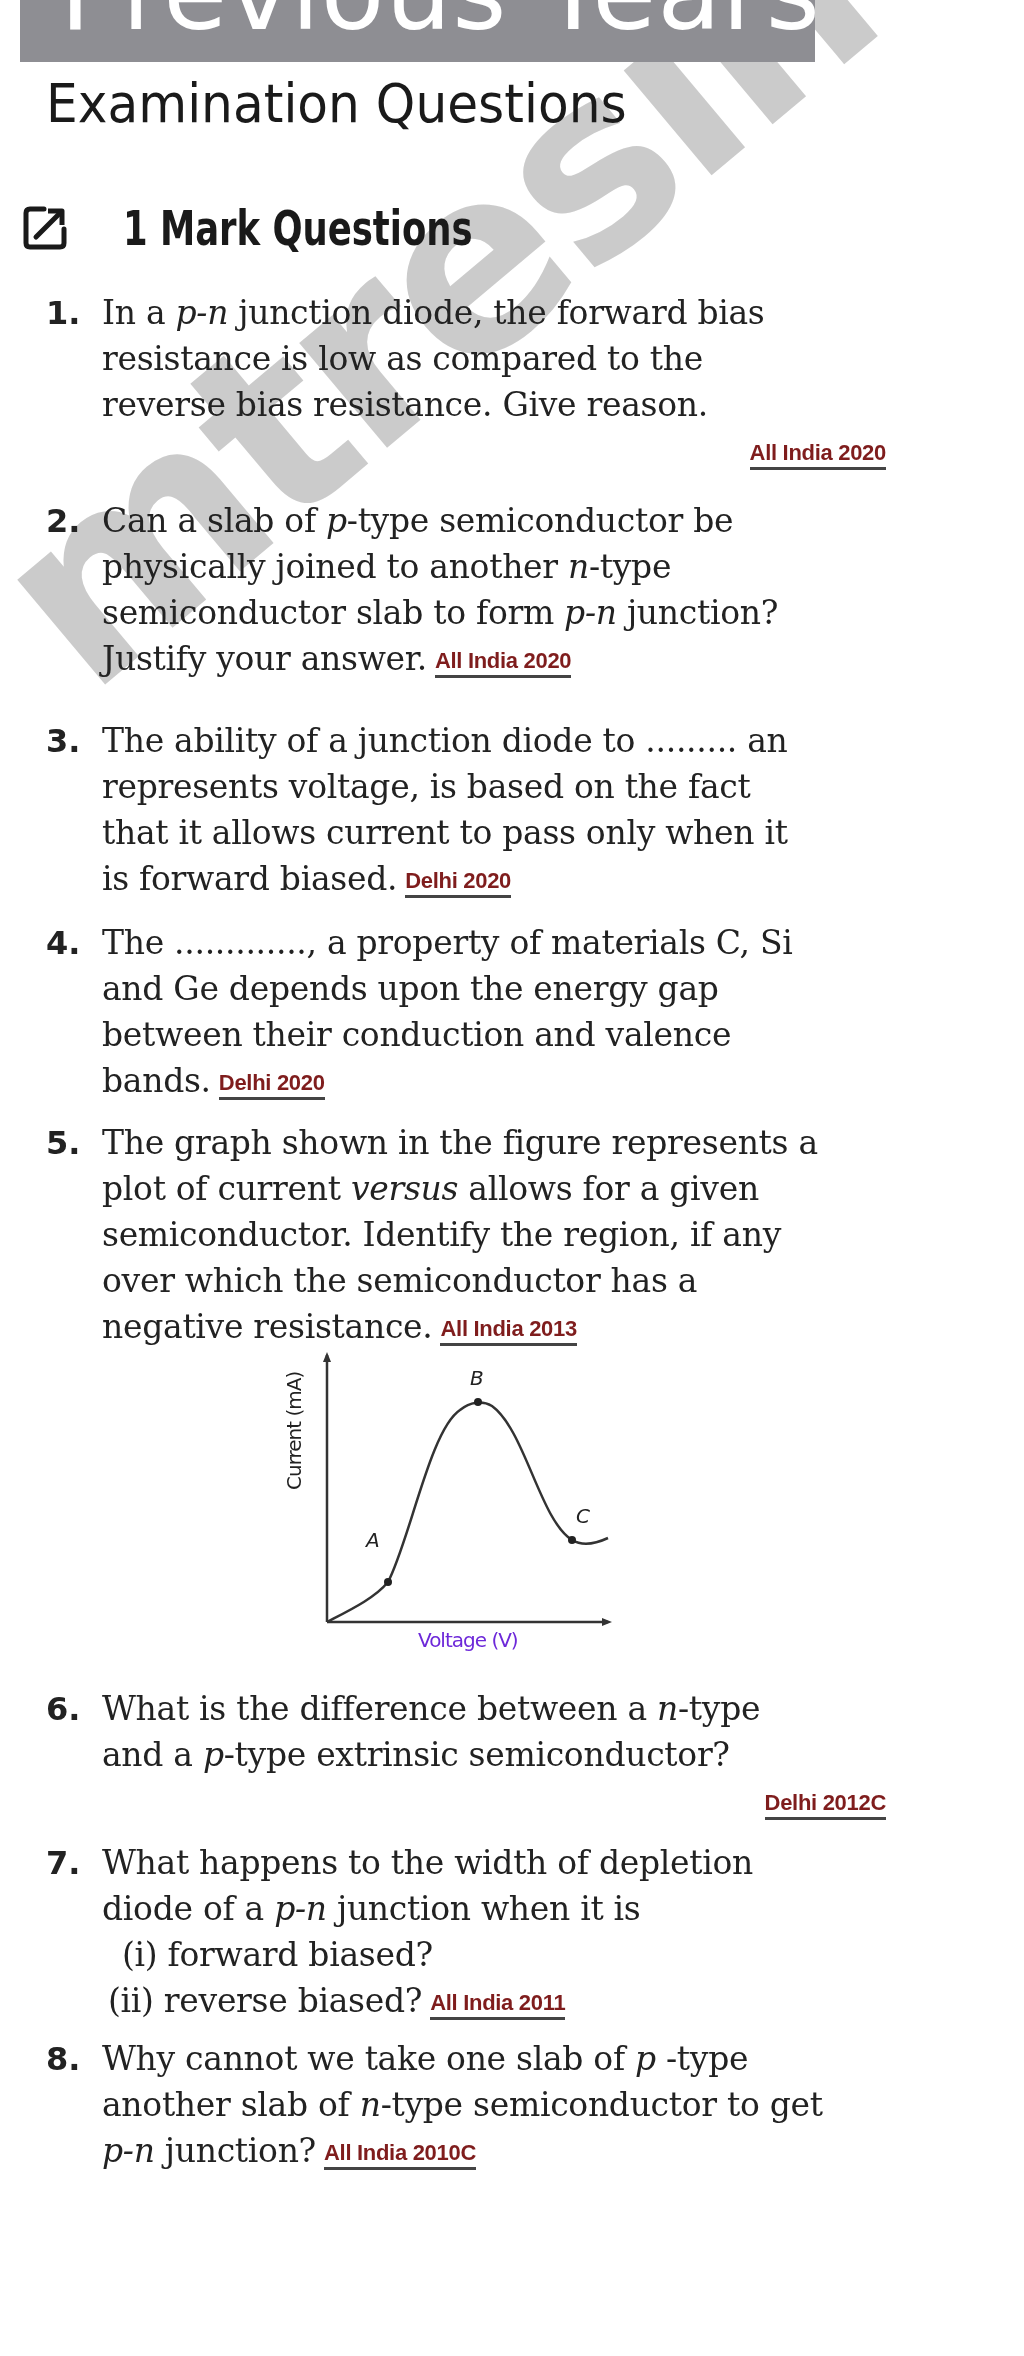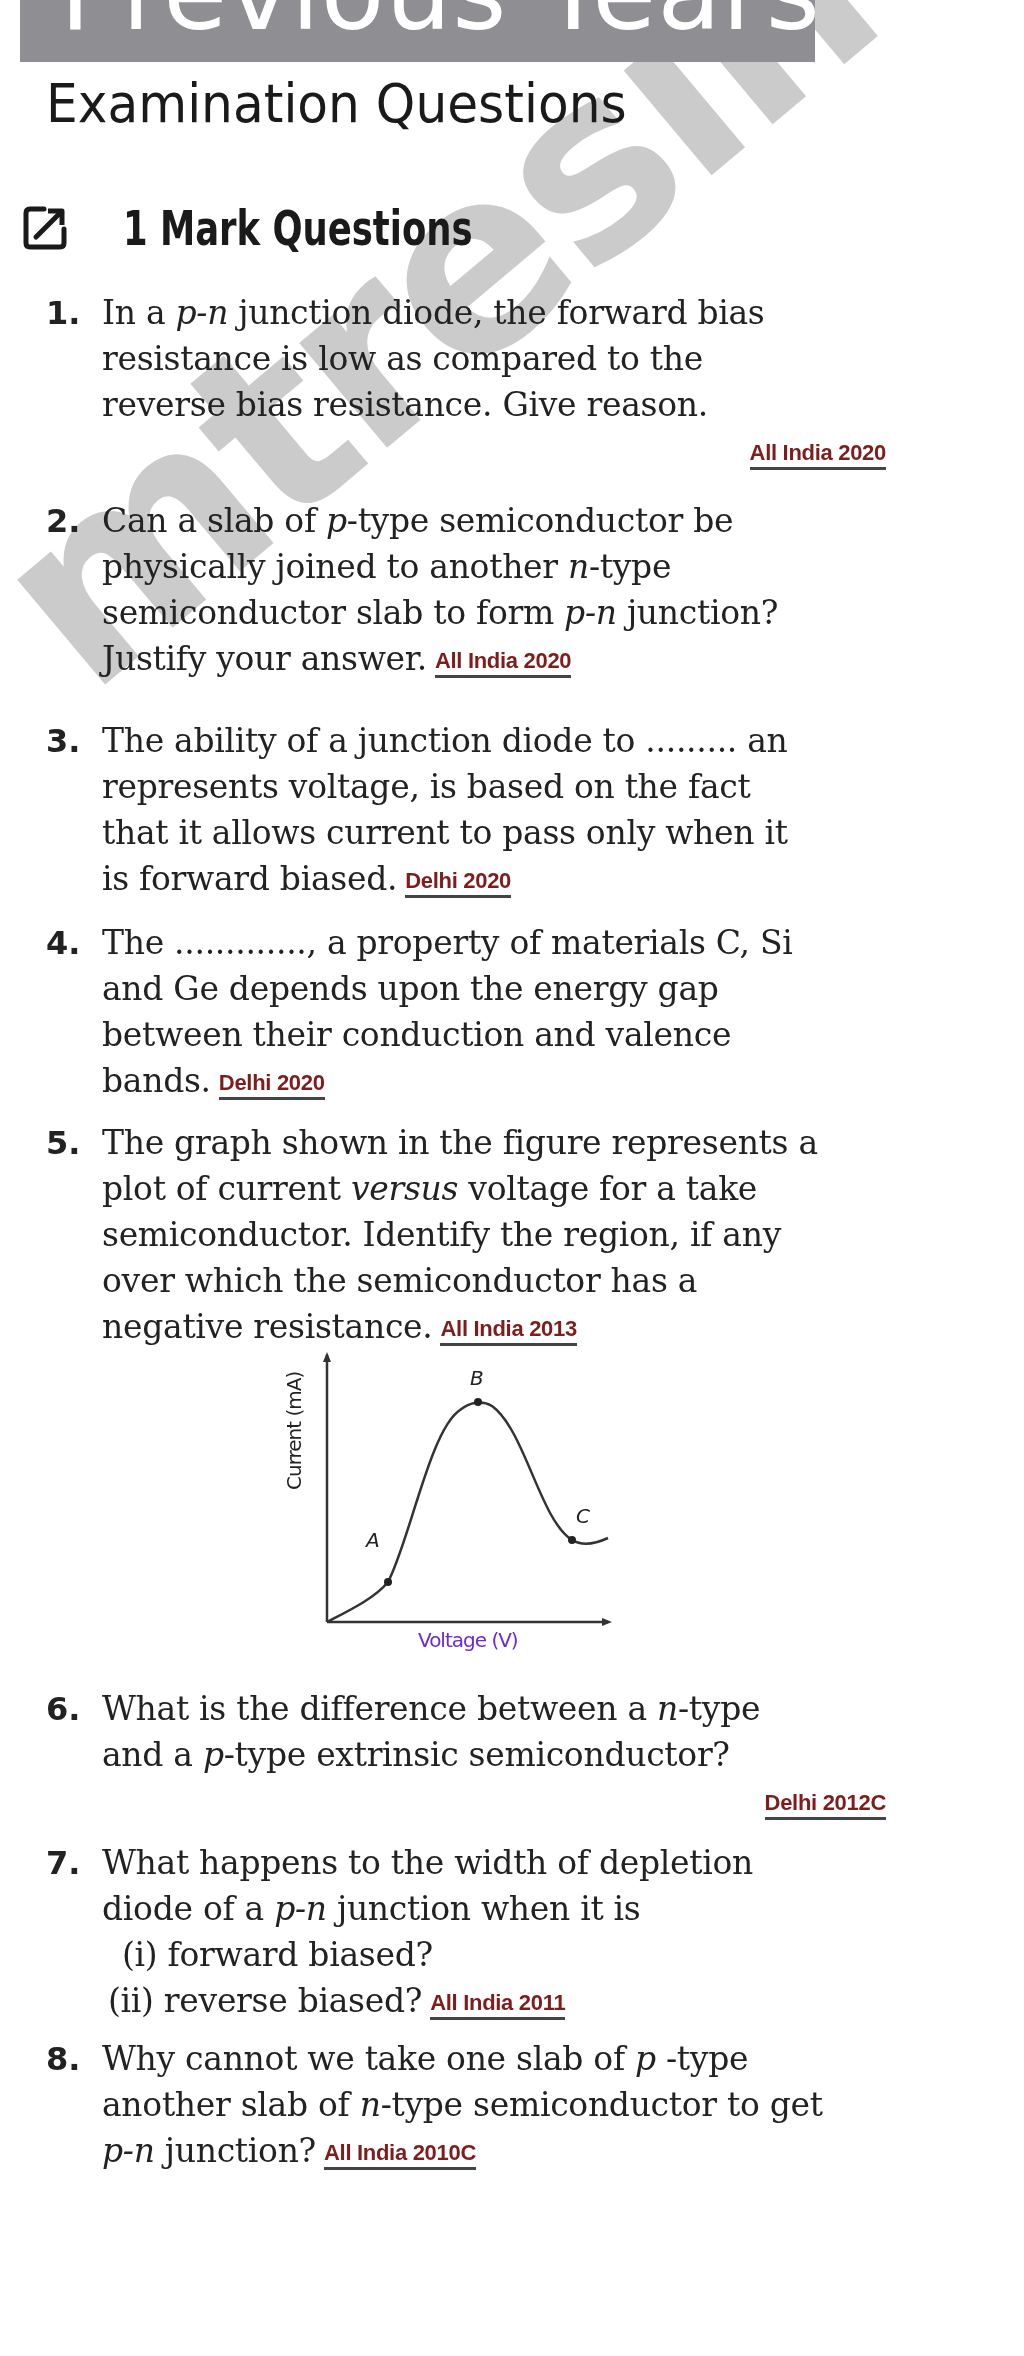--- a/index.html
+++ b/index.html
@@ -132,21 +132,21 @@
         <span class="q-line"><span>The ............., a property of materials C, Si</span></span>
         <span class="q-line"><span>and Ge depends upon the energy gap</span></span>
         <span class="q-line"><span>between their conduction and valence</span></span>
         <span class="q-line"><span>bands.</span><span class="src">Delhi 2020</span></span>
       </div>
     </div>
     <div class="question" style="top: 1120px;">
       <span class="q-num" style="top: 4px;">5.</span>
       <div class="q-body">
         <span class="q-line"><span>The graph shown in the figure represents a</span></span>
-        <span class="q-line"><span>plot of current </span><span class="it">versus</span><span> voltage for a take</span></span>
+        <span class="q-line"><span>plot of current </span><span class="it">versus</span><span> allows for a given</span></span>
         <span class="q-line"><span>semiconductor. Identify the region, if any</span></span>
         <span class="q-line"><span>over which the semiconductor has a</span></span>
         <span class="q-line"><span>negative resistance.</span><span class="src">All India 2013</span></span>
       </div>
     </div>
     <div class="question" style="top: 1686px;">
       <span class="q-num" style="top: 4px;">6.</span>
       <div class="q-body">
         <span class="q-line"><span>What is the difference between a </span><span class="it">n</span><span>-type</span></span>
         <span class="q-line"><span>and a </span><span class="it">p</span><span>-type extrinsic semiconductor?</span></span>

